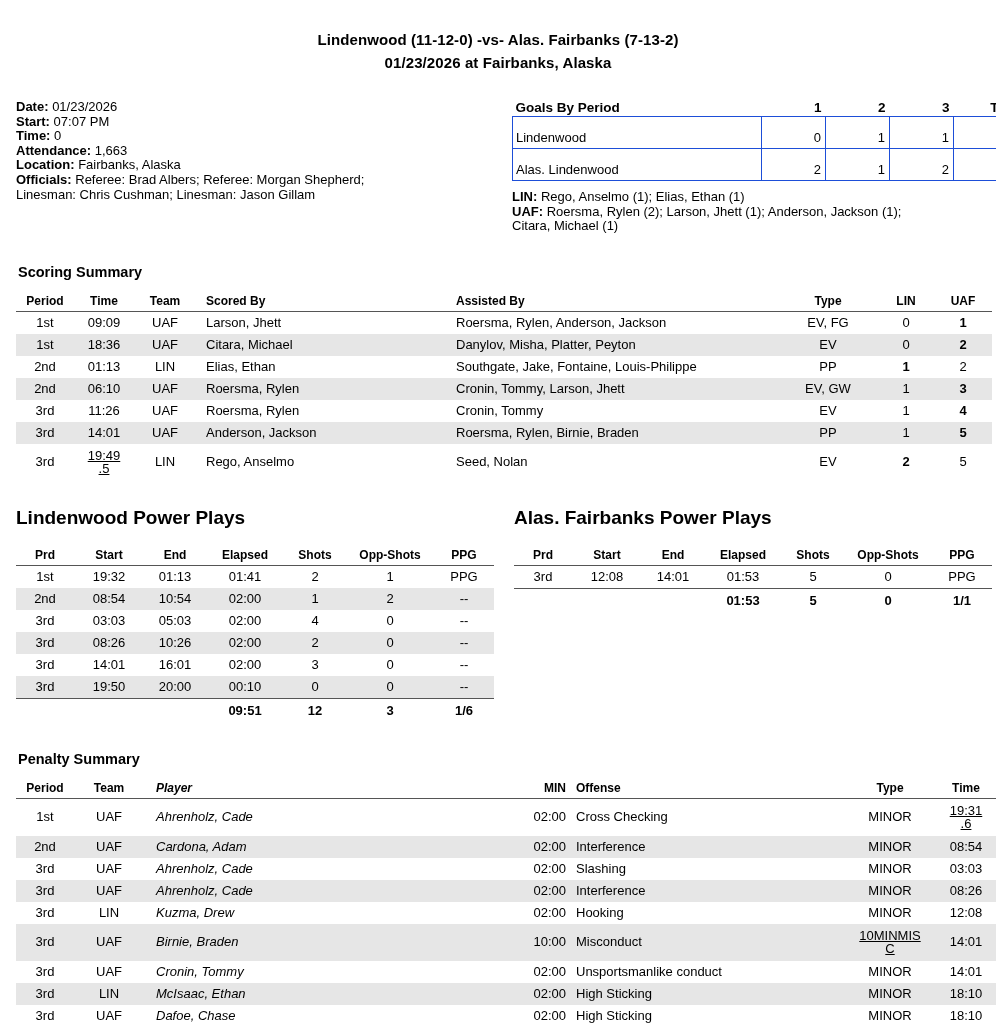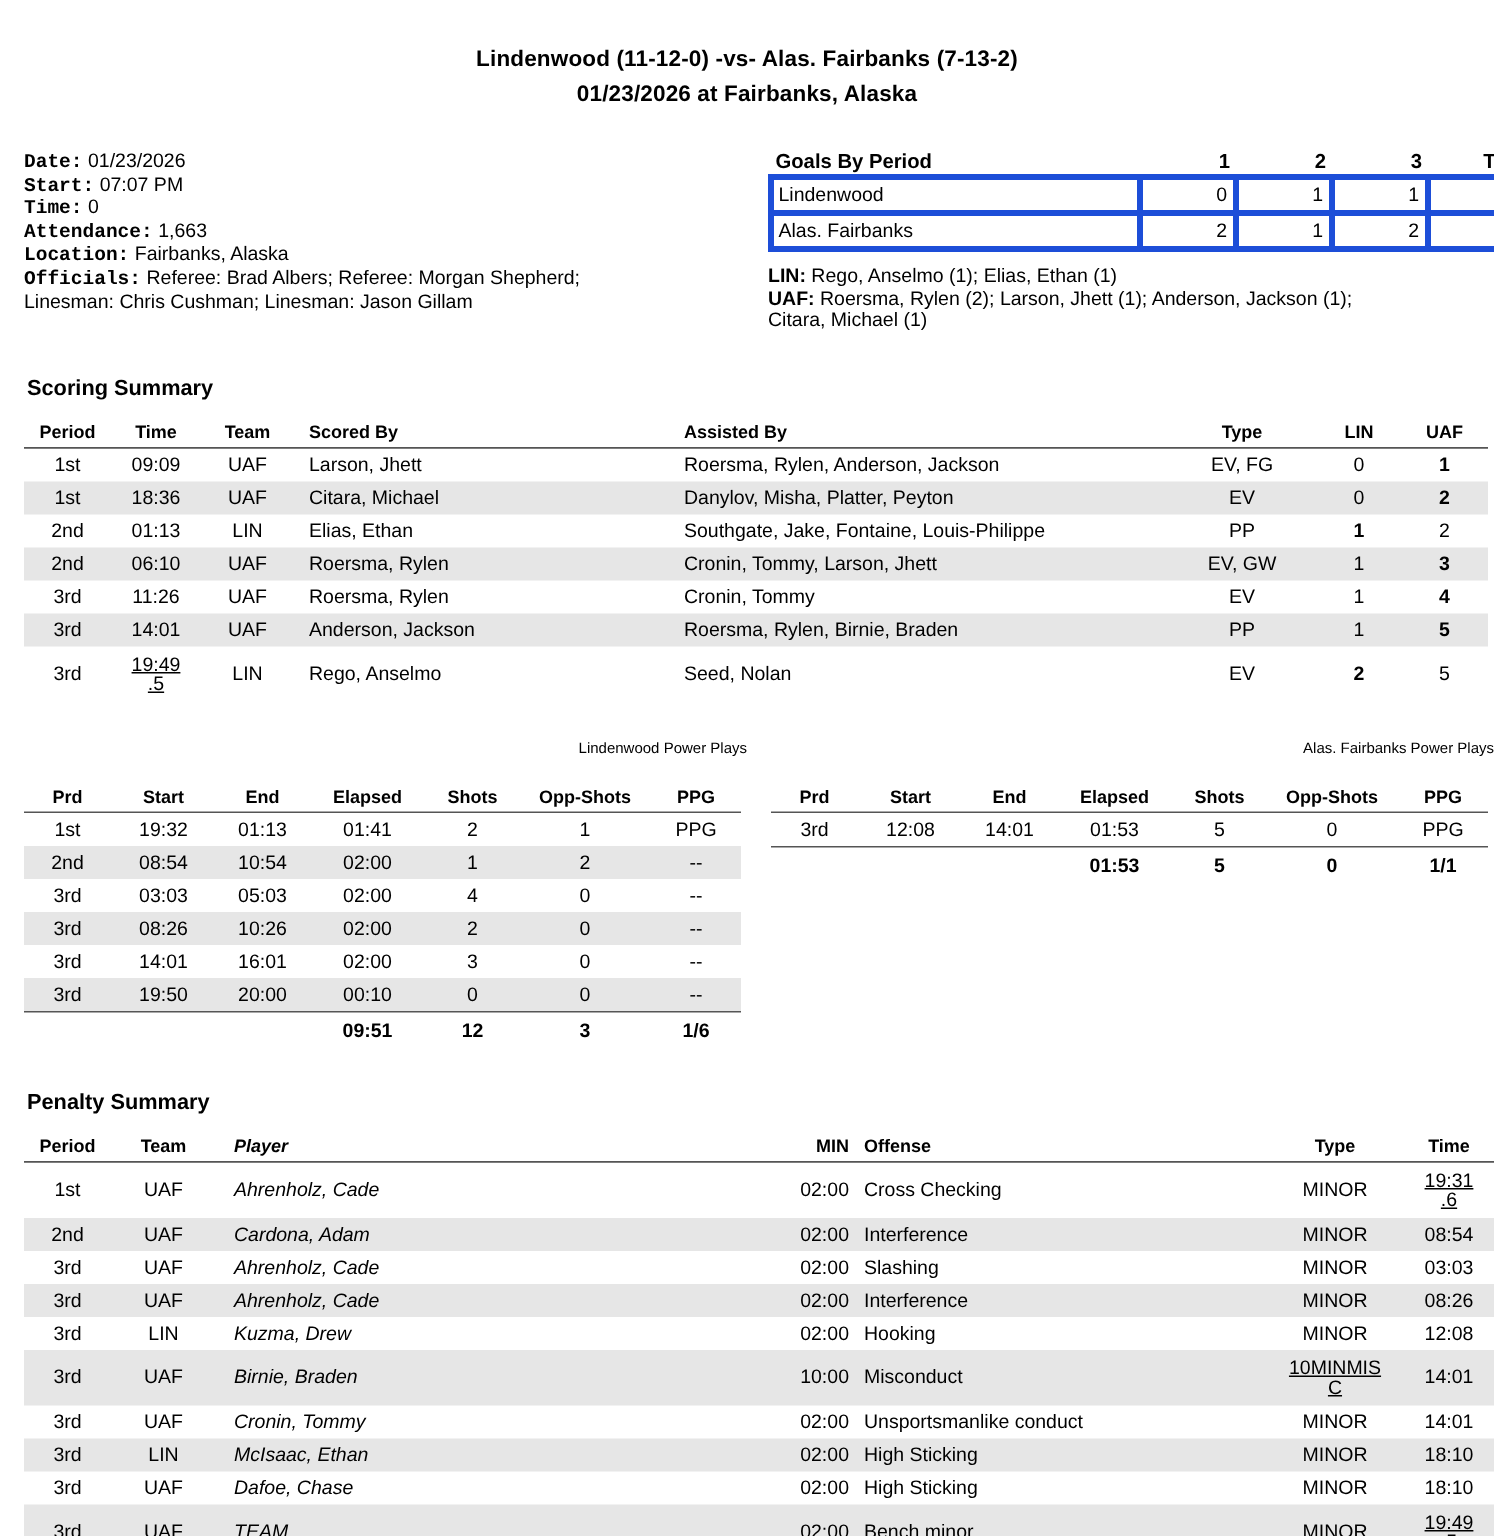--- a/index.html
+++ b/index.html
@@ -34,40 +34,40 @@
     align-items: flex-start;
   }
   .info-left { width: 492px; flex: 0 0 492px; }
   .info-right { flex: 1 1 auto; padding-left: 4px; }
 
   .meta-line {
     font-size: 13px;
     line-height: 14.6px;
     white-space: nowrap;
   }
-  .meta-label { font-weight: bold; font-family: Liberation Mono, monospace; }
+  .meta-label { font-weight: bold; }
   .meta-cont { font-size: 13px; line-height: 14.6px; }
 
   
   table.gbp {
     border-collapse: collapse;
     width: 514px;
     font-size: 13px;
   }
   table.gbp th {
     font-weight: bold;
     padding: 0 4px 1px 2px;
     border: none;
     text-align: right;
     font-size: 13.5px;
   }
   table.gbp th.name-h { text-align: left; padding-left: 3px; }
   table.gbp td {
-    border: 4px solid #1d4ed8;
-    padding: 1px 4px 2px 3px;
+    border: 1px solid #1d4ed8;
+    padding: 12px 4px 2px 3px;
     text-align: right;
     height: 17px;
   }
   table.gbp td.team-c { text-align: left; }
   table.gbp td.total-c { font-weight: bold; }
   .col-num { width: 58px; }
   .col-tot { width: 66px; }
 
   .goal-scorers {
     margin-top: 9px;
@@ -120,23 +120,23 @@
   table.scoring .c-lin    { width: 56px; }
   table.scoring .c-uaf    { width: 58px; }
   table.scoring td.c-scored, table.scoring th.c-scored,
   table.scoring td.c-assist, table.scoring th.c-assist { padding-left: 10px; }
 
   
   .pp-row { display: flex; margin-top: 26px; }
   .pp-col { width: 482px; flex: 0 0 482px; }
   .pp-col.right { padding-left: 16px; }
   .pp-heading {
-    text-align: right;
-    font-weight: normal;
-    font-size: 10px;
+    text-align: left;
+    font-weight: bold;
+    font-size: 19px;
     margin-bottom: 17px;
   }
   table.pp { table-layout: fixed; width: 478px; }
   table.pp .p-prd { width: 58px; }
   table.pp .p-start { width: 70px; }
   table.pp .p-end { width: 62px; }
   table.pp .p-elapsed { width: 78px; }
   table.pp .p-shots { width: 62px; }
   table.pp .p-opp { width: 88px; }
   table.pp .p-ppg { width: 60px; }
@@ -219,21 +219,21 @@
         </thead>
         <tbody>
           <tr>
             <td class="team-c">Lindenwood</td>
             <td>0</td>
             <td>1</td>
             <td>1</td>
             <td class="total-c">2</td>
           </tr>
           <tr>
-            <td class="team-c">Alas. Fairbanks</td>
+            <td class="team-c">Alas. Lindenwood</td>
             <td>2</td>
             <td>1</td>
             <td>2</td>
             <td class="total-c">5</td>
           </tr>
         </tbody>
       </table>
 
       <div class="goal-scorers">
         <div>

